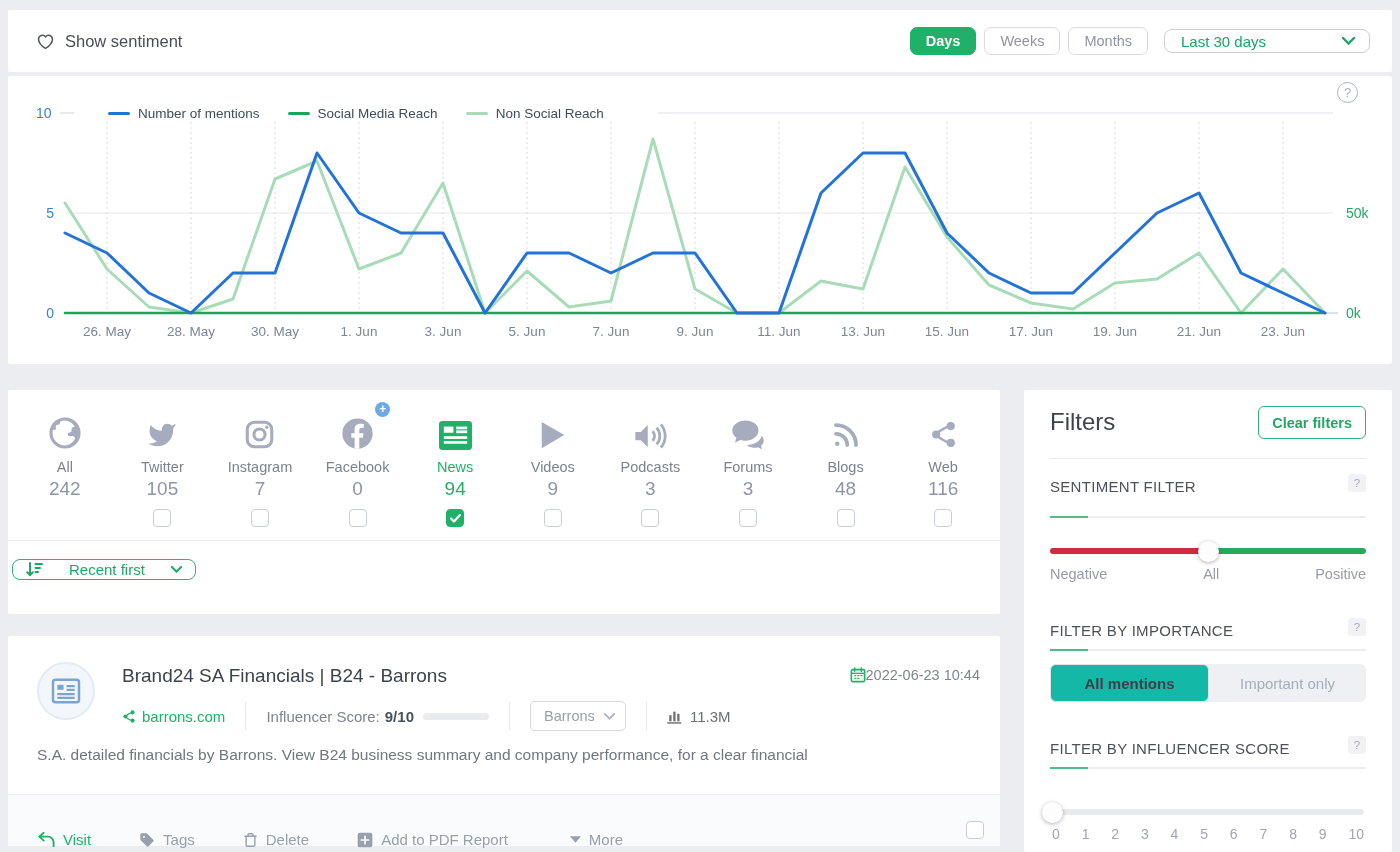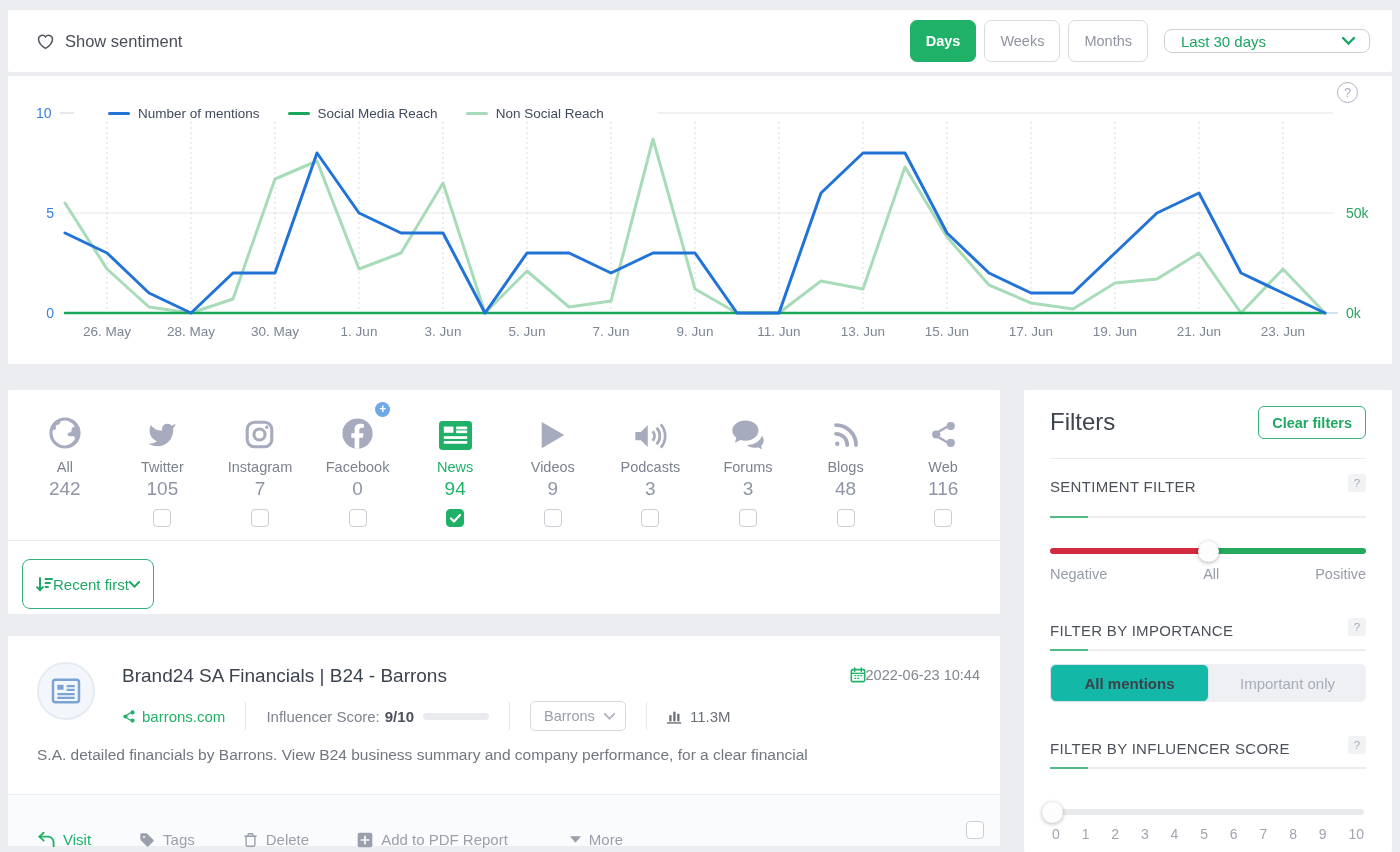--- a/index.html
+++ b/index.html
@@ -11,21 +11,21 @@
     color:#41454f;
   }
   .panel { position:absolute; background:#fff; border-radius:2px; }
 
   
   #topbar { left:8px; top:10px; width:1384px; height:62px; }
   .sentiment { position:absolute; left:28px; top:0; height:62px; display:flex; align-items:center; gap:10px;
                font-size:16.5px; color:#4a4e57; cursor:pointer; }
   .heart { color:#555a63; display:flex; }
   .topctl { position:absolute; right:22px; top:0; height:62px; display:flex; align-items:center; gap:8px; }
-  .gran-btn { height:42px; padding:0 15px; background:#fff; border:1px solid #d9dbe0; border-radius:7px;
+  .gran-btn { height:28px; padding:0 15px; background:#fff; border:1px solid #d9dbe0; border-radius:7px;
               color:#8f94a0; font-size:14.5px; font-family:inherit; cursor:pointer; }
   .gran-btn.active { background:#1fb168; border-color:#1fb168; color:#fff; font-weight:bold; }
   .range-select { width:206px; height:24px; margin-left:8px; border:1px solid #ccd0d6; border-radius:8px;
                   display:flex; align-items:center; justify-content:space-between; padding:0 14px 0 16px;
                   color:#1ca463; font-size:15px; cursor:pointer; }
 
   
   #chartpanel { left:8px; top:76px; width:1384px; height:288px; }
   .legend-row { position:absolute; left:28px; top:29px; display:flex; align-items:center; height:16px; }
   .axis-top { color:#3582dd; font-size:14px; width:22px; }
@@ -46,22 +46,22 @@
   .src.active-src .src-icon { color:#1fb168; }
   .src-label { margin-top:9px; font-size:14.5px; color:#7c8290; }
   .src-count { margin-top:3px; font-size:19px; color:#8e95a5; }
   .src.active-src .src-label, .src.active-src .src-count { color:#1fb168; }
   .fb-badge { position:absolute; top:-12px; right:16px; width:15px; height:15px; border-radius:50%;
               background:#6da8e8; color:#fff; font-size:12px; line-height:14px; font-weight:bold; text-align:center; }
   .cbx { width:18px; height:18px; border:1.5px solid #c9cdd4; border-radius:4px; background:#fff; margin:9px auto 0; cursor:pointer; }
   .cbx.checked { background:#1fb168; border-color:#1fb168; display:flex; align-items:center; justify-content:center; margin:9px auto 0; }
 
   .toolbar { position:absolute; left:0; bottom:0; width:100%; height:74px; border-top:1px solid #e9eaee; }
-  .sort-btn { position:absolute; left:14px; top:18px; height:50px; padding:0 13px; display:flex; align-items:center;
-              gap:0; border:1.5px solid #35b277; border-radius:8px; background:#fff; color:#1fa863;
+  .sort-btn { position:absolute; left:4px; top:18px; height:21px; padding:0 13px; display:flex; align-items:center;
+              gap:26px; border:1.5px solid #35b277; border-radius:8px; background:#fff; color:#1fa863;
               font-size:15px; font-family:inherit; cursor:pointer; }
   .vdiv { position:absolute; width:1px; background:#e3e5e9; }
   .search-input { position:absolute; left:214px; top:169px; width:470px; height:37px; border:1px solid #d9dbe0;
                   border-right:none; border-radius:6px 0 0 6px; padding:0 14px; font-size:15px; color:#555;
                   font-family:inherit; outline:none; }
   .search-input::placeholder { color:#9ba1ac; }
   .search-btn { position:absolute; left:684px; top:169px; width:70px; height:37px; background:#1fb168; color:#fff;
                 border:none; border-radius:5px; font-size:15px; font-family:inherit; cursor:pointer; }
   .help-btn { position:absolute; left:762px; top:171px; width:25px; height:33px; background:#e9eaed; color:#8d929d;
               border:none; border-radius:4px; font-size:13px; font-family:inherit; cursor:pointer; }

